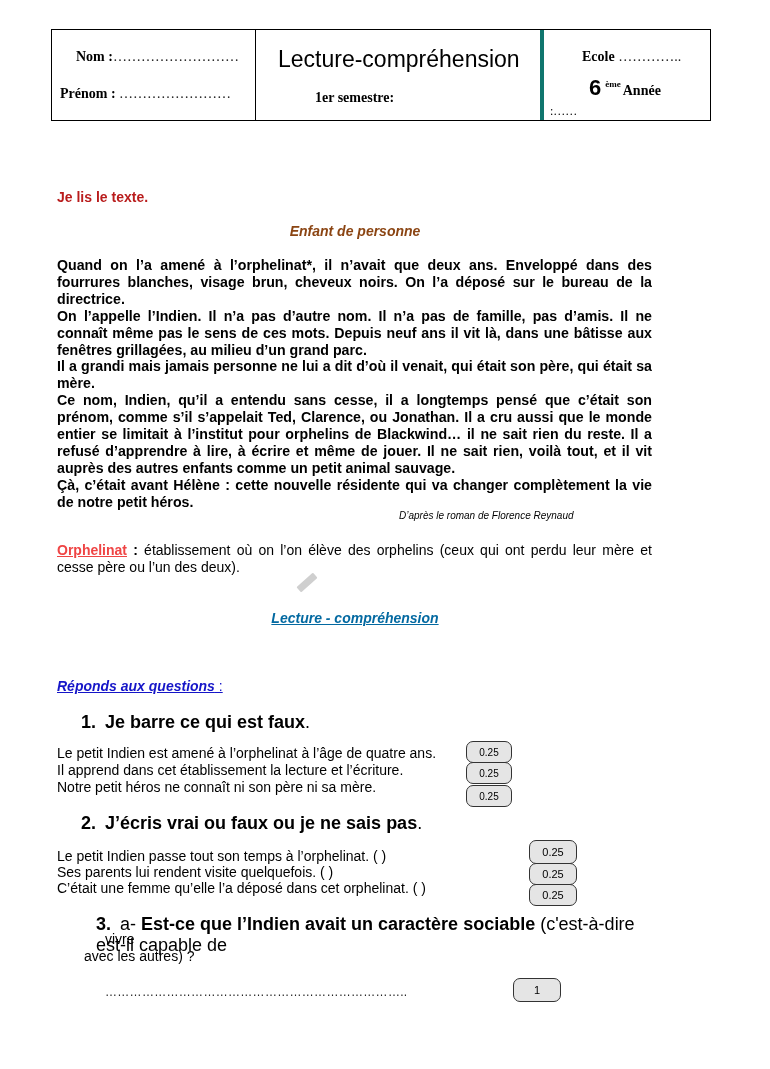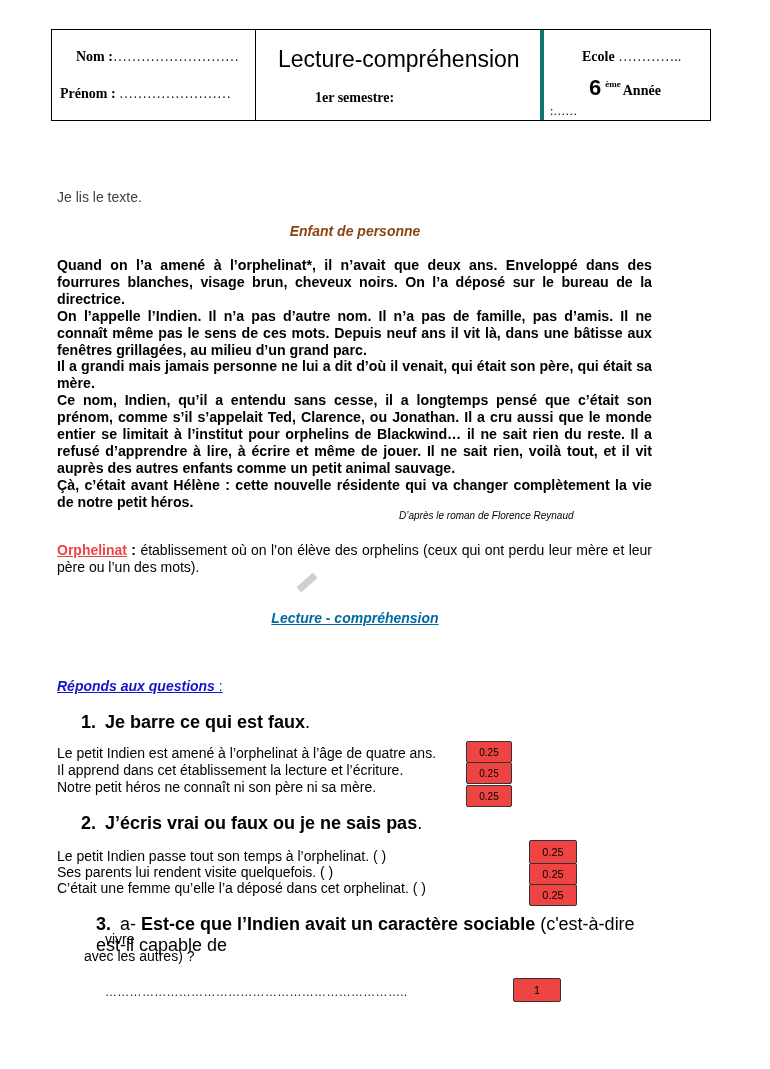--- a/index.html
+++ b/index.html
@@ -58,22 +58,22 @@
       font-weight: bold;
       font-size: 9px;
       vertical-align: 8px;
       margin-left: 4px;
       margin-right: 2px;
       margin-top: 32px;
     }
 
     .section-heading-blue {
       left: 57px; top: 189px;
-      color: #404040;
-      font-weight: normal;
+      color: #b91c1c;
+      font-weight: bold;
       font-size: 14px;
       text-align: right;
     }
     .story-title {
       left: 0; width: 710px; top: 223px;
       text-align: center;
       color: #8b4513;
       font-weight: bold;
       font-style: italic;
       font-size: 14px;
@@ -144,26 +144,26 @@
     .stmt {
       font-size: 14px;
       white-space: nowrap;
       line-height: 16px;
     }
     .score-box {
       position: absolute;
       width: 46px;
       height: 22px;
       border: 1px solid #333;
-      border-radius: 2px;
+      border-radius: 7px;
       box-sizing: border-box;
       font-size: 10px;
       text-align: center;
       line-height: 21px;
-      background: #ef4444;
+      background: #e5e5e5;
     }
     .score-box.wide { width: 48px; height: 24px; line-height: 23px; font-size: 11px; }
     .answer-dots {
       left: 105px; top: 985px;
       font-size: 12px;
       letter-spacing: 0.3px;
       color: #222;
       white-space: nowrap;
     }
   </style>
@@ -201,21 +201,21 @@
   <p>Quand on l’a amené à l’orphelinat*, il n’avait que deux ans. Enveloppé dans des fourrures  blanches, visage brun, cheveux noirs. On l’a déposé sur le bureau de la directrice.</p>
   <p>On l’appelle l’Indien. Il n’a pas d’autre nom. Il n’a pas de famille, pas d’amis. Il ne connaît même pas le sens de ces mots. Depuis neuf ans il vit là, dans une bâtisse aux fenêtres grillagées, au milieu d’un grand parc.</p>
   <p>Il a grandi mais jamais personne ne lui a dit d’où il venait, qui était son père,  qui était sa mère.</p>
   <p>Ce nom,  Indien, qu’il a entendu sans cesse, il a longtemps pensé que c’était son prénom, comme s’il s’appelait Ted, Clarence, ou Jonathan. Il a cru aussi que le monde entier se limitait à l’institut pour orphelins de Blackwind… il ne sait rien du reste. Il a refusé d’apprendre à lire, à écrire et même de jouer. Il ne sait rien, voilà tout, et il vit auprès des autres enfants comme un petit animal sauvage.</p>
   <p>Çà, c’était avant Hélène : cette nouvelle résidente qui va changer complètement  la vie de notre petit héros.</p>
 </div>
 
 <div class="abs attribution">D’après le roman de Florence Reynaud</div>
 
 <div class="definition">
-  <span class="def-term">Orphelinat</span><span class="def-colon"> :</span><span> établissement où on l’on élève des orphelins (ceux qui ont perdu leur mère et leur père ou l’un des mots).</span>
+  <span class="def-term">Orphelinat</span><span class="def-colon"> :</span><span> établissement où on l’on élève des orphelins (ceux qui ont perdu leur mère et cesse père ou l’un des deux).</span>
 </div>
 
 <div class="abs pencil-mark"></div>
 
 <div class="abs section-heading-green">Lecture - compréhension</div>
 
 <div class="abs section-heading-darkblue">
   <span>Réponds aux questions</span><span style="font-weight:normal;font-style:normal;"> :</span>
 </div>
 

